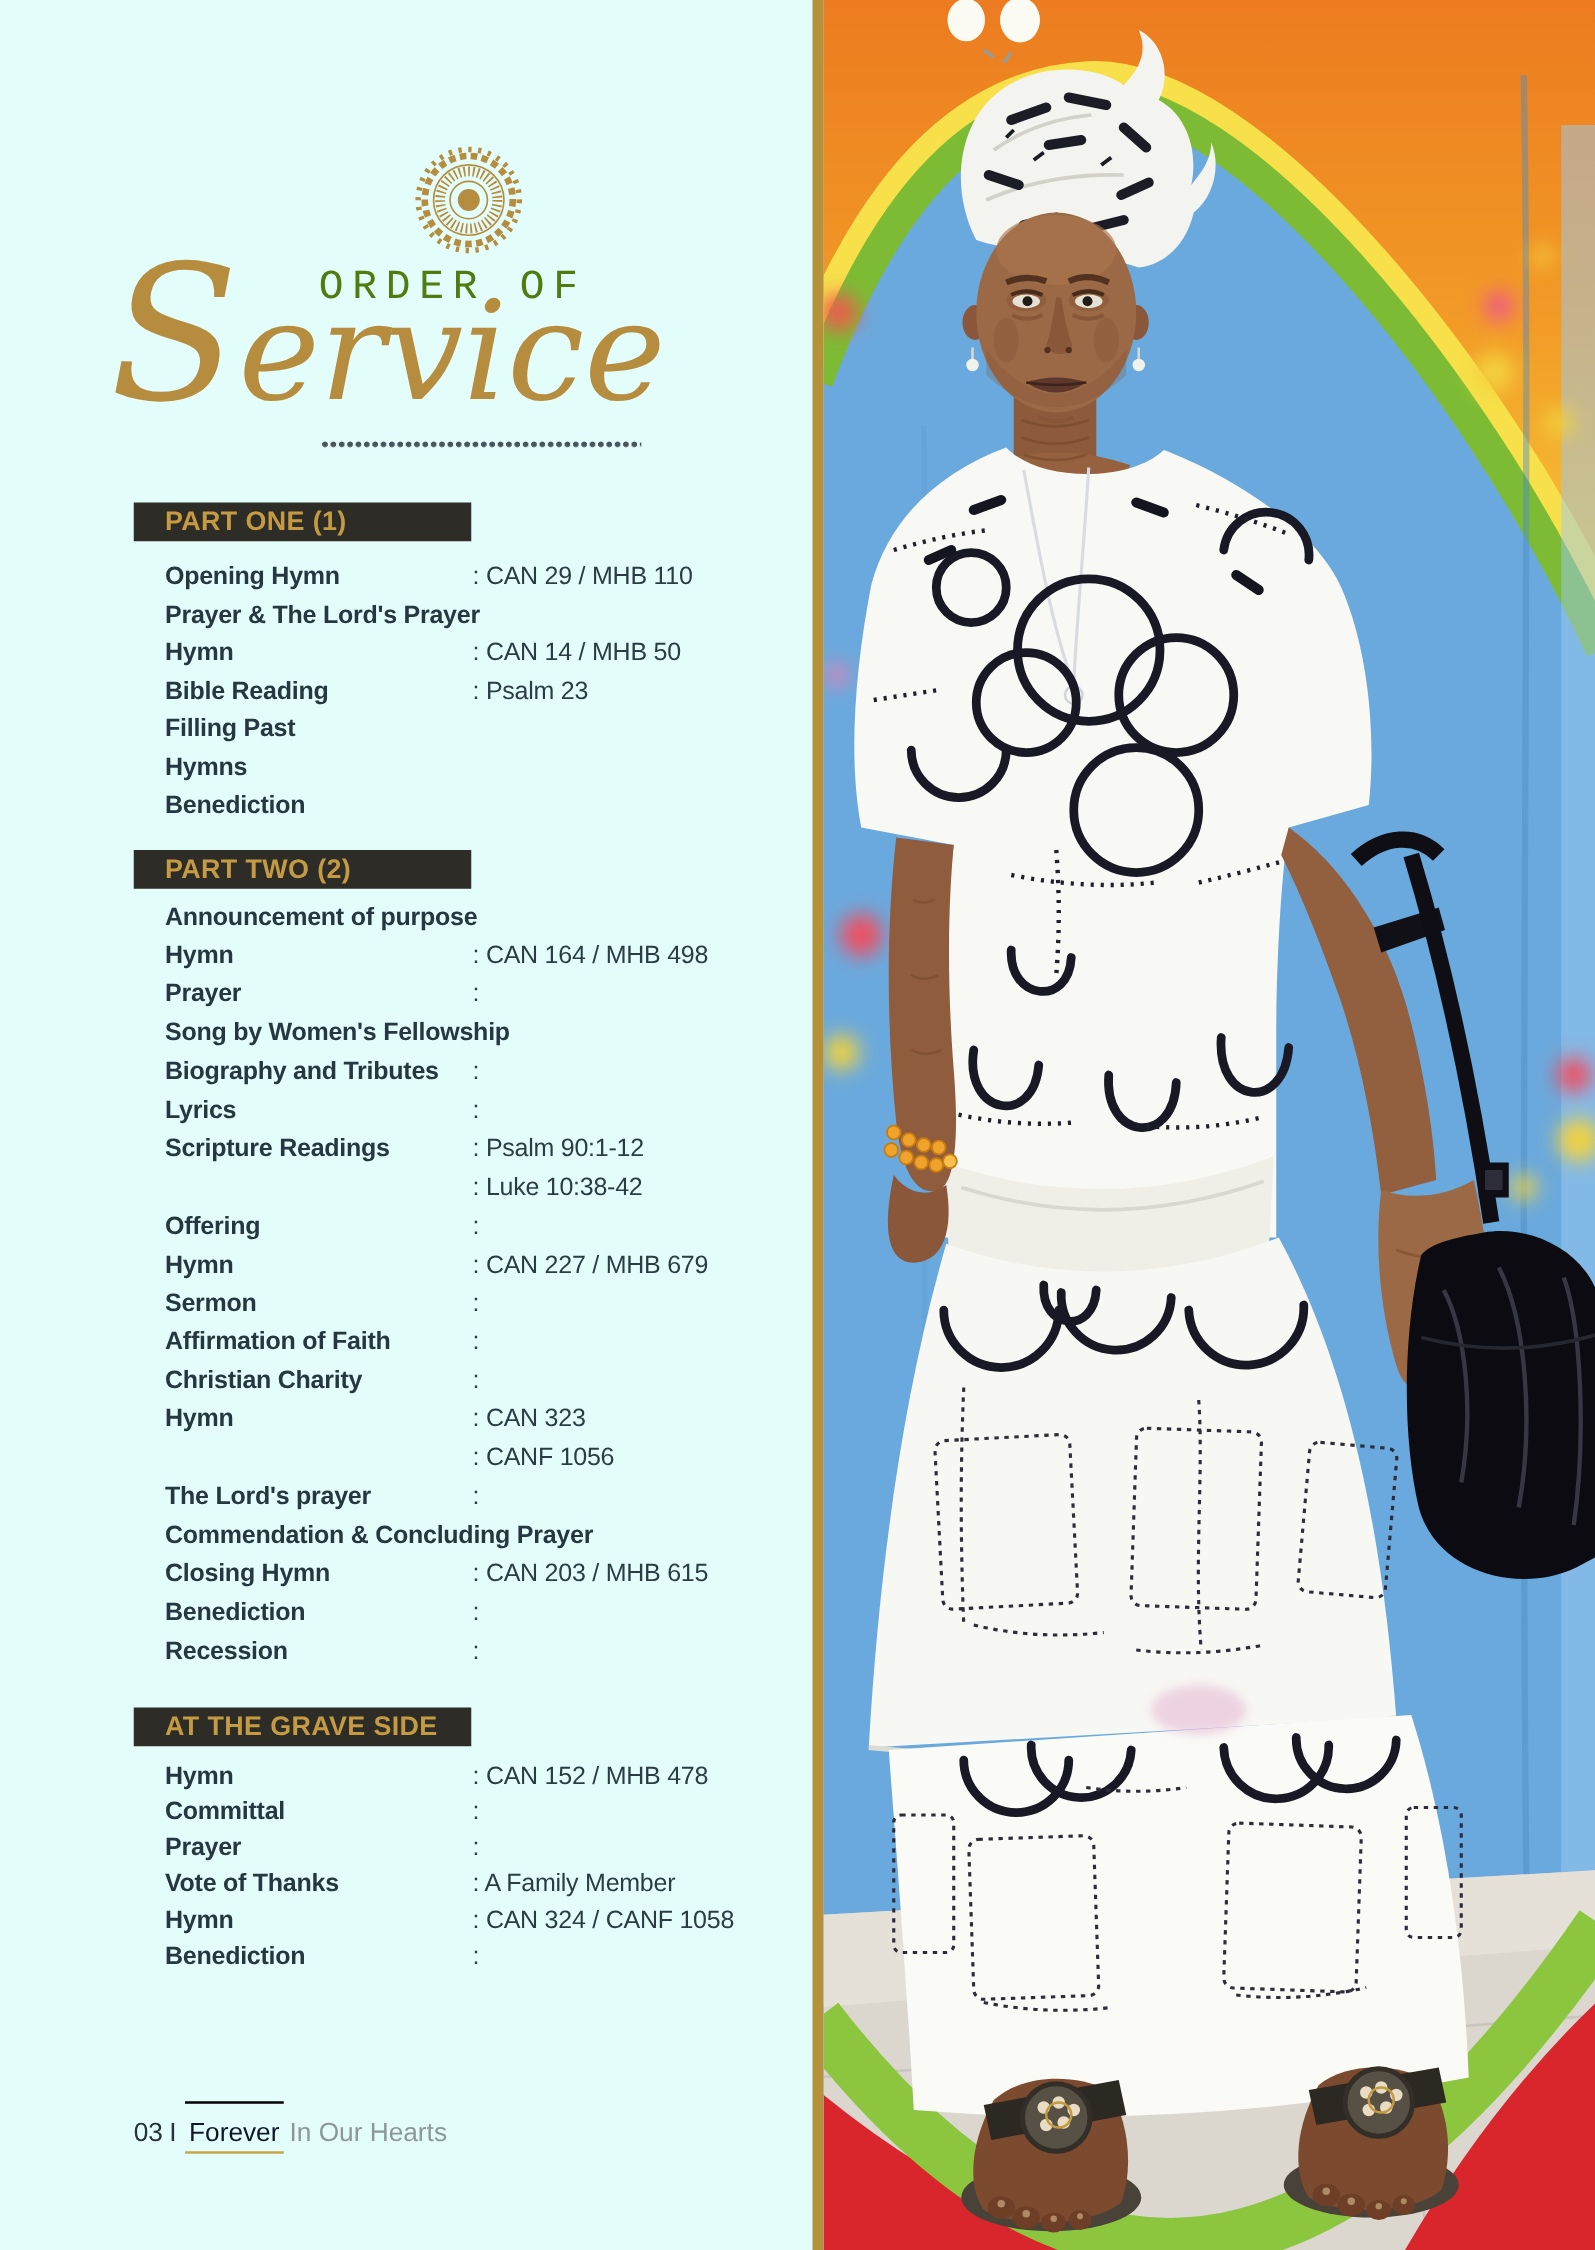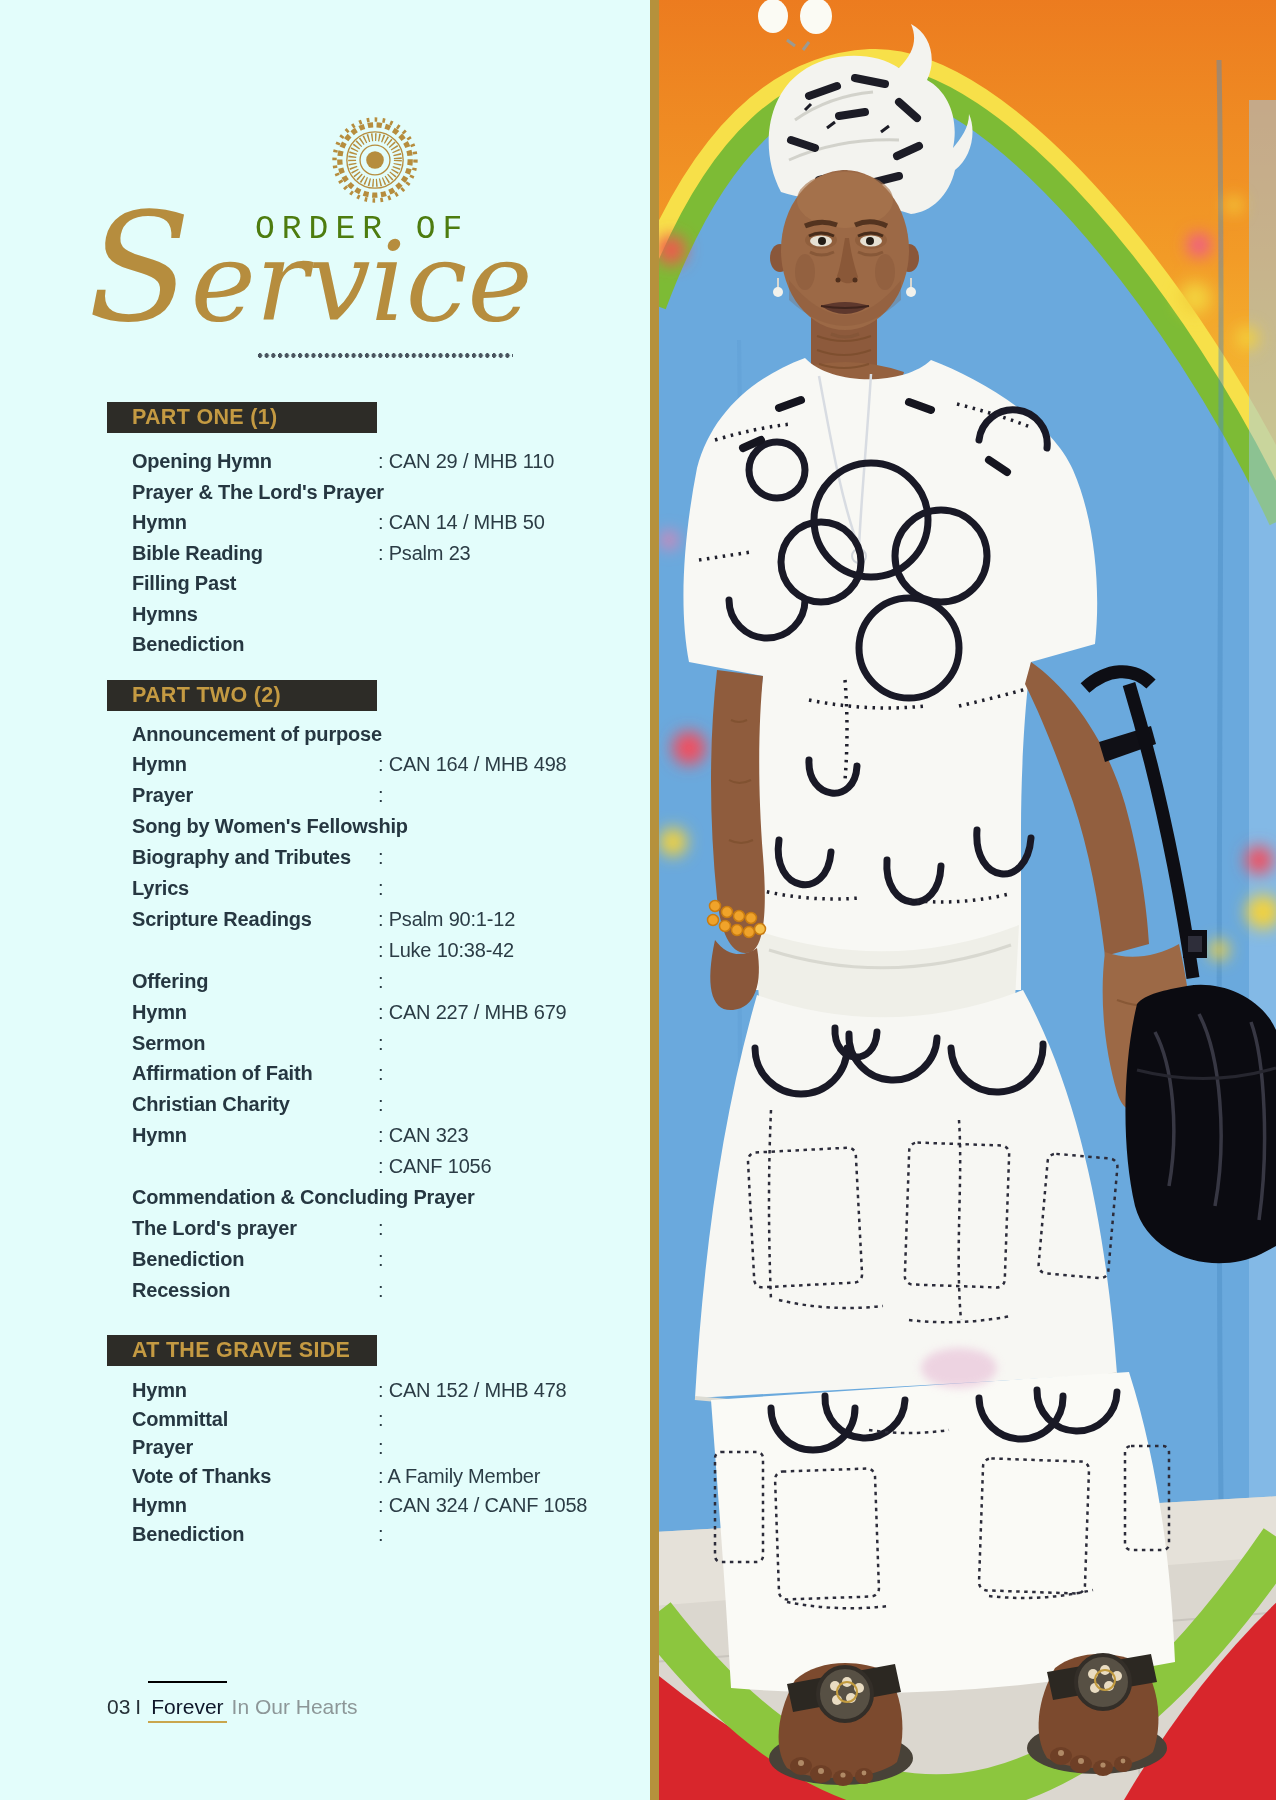--- a/index.html
+++ b/index.html
@@ -85,22 +85,23 @@
         <div class="row"><span class="lbl">Lyrics</span><span class="val">:</span></div>
         <div class="row"><span class="lbl">Scripture Readings</span><span class="val">: Psalm 90:1-12</span></div>
         <div class="row"><span class="lbl"></span><span class="val">: Luke 10:38-42</span></div>
         <div class="row"><span class="lbl">Offering</span><span class="val">:</span></div>
         <div class="row"><span class="lbl">Hymn</span><span class="val">: CAN 227 / MHB 679</span></div>
         <div class="row"><span class="lbl">Sermon</span><span class="val">:</span></div>
         <div class="row"><span class="lbl">Affirmation of Faith</span><span class="val">:</span></div>
         <div class="row"><span class="lbl">Christian Charity</span><span class="val">:</span></div>
         <div class="row"><span class="lbl">Hymn</span><span class="val">: CAN 323</span></div>
         <div class="row"><span class="lbl"></span><span class="val">: CANF 1056</span></div>
+        <div class="row"><span class="lbl">The Lord's prayer</span><span class="val">:</span></div>
         <div class="row"><span class="lbl">Commendation &amp; Concluding Prayer</span><span class="val"></span></div>
-        <div class="row"><span class="lbl">The Lord's prayer</span><span class="val">:</span></div>
+        <div class="row"><span class="lbl">Closing Hymn</span><span class="val">: CAN 203 / MHB 615</span></div>
         <div class="row"><span class="lbl">Benediction</span><span class="val">:</span></div>
         <div class="row"><span class="lbl">Recession</span><span class="val">:</span></div>
       </div>
   </section>
 
   <section class="sec">
     <div class="banner"><span class="banner-text">AT THE GRAVE SIDE</span></div>
     <div class="rows">
         <div class="row"><span class="lbl">Hymn</span><span class="val">: CAN 152 / MHB 478</span></div>
         <div class="row"><span class="lbl">Committal</span><span class="val">:</span></div>

